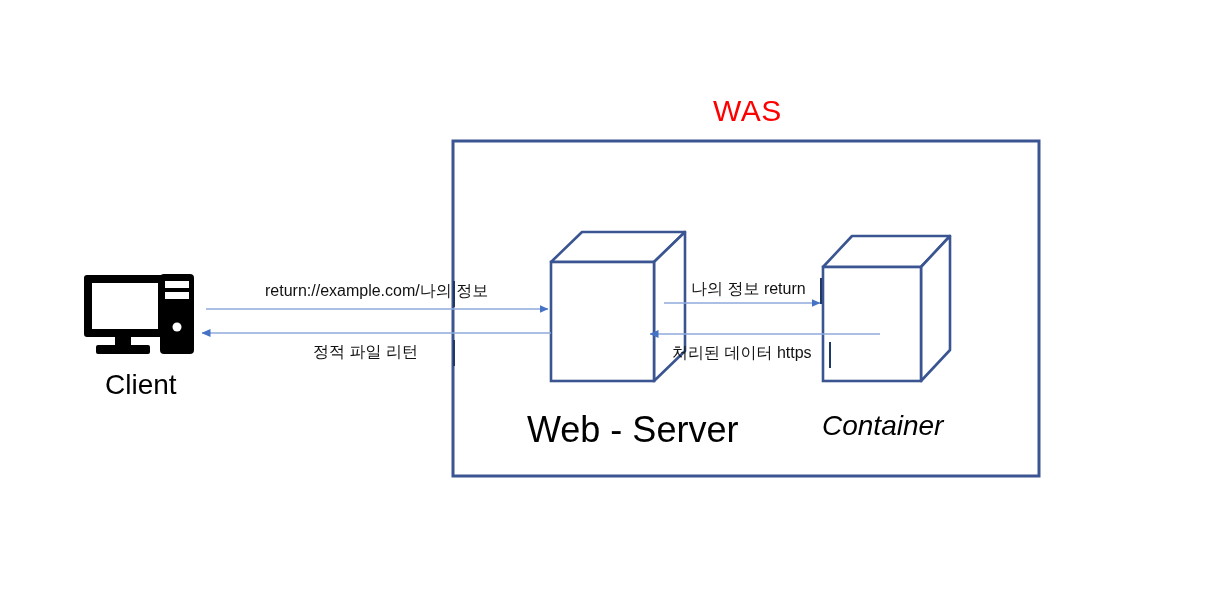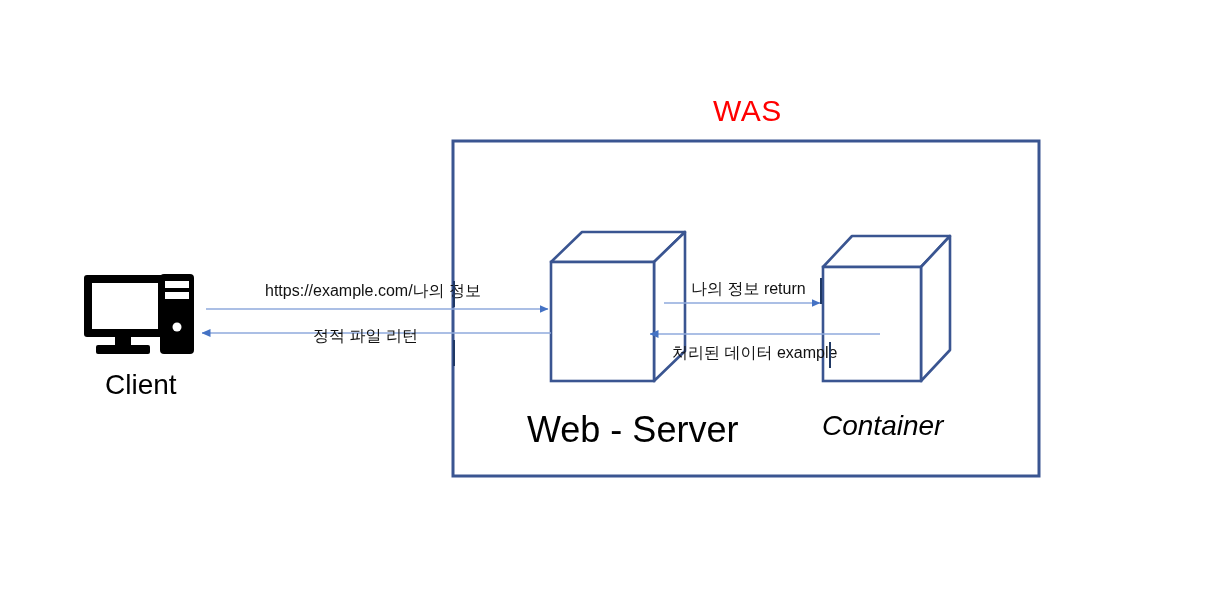--- a/index.html
+++ b/index.html
@@ -60,21 +60,21 @@
   }
   
   #edge-label-request {
     left: 265px;
     top: 283px;
     font-size: 16px;
     color: #111111;
   }
   #edge-label-static {
     left: 313px;
-    top: 328px;
+    top: 344px;
     font-size: 16px;
     color: #111111;
   }
   #edge-label-forward {
     left: 691px;
     top: 281px;
     font-size: 16px;
     color: #111111;
     text-align: right;
   }
@@ -149,26 +149,26 @@
   </svg>
 
   <div class="lbl" id="was-title">WAS</div>
 
   <div class="lbl" id="client-caption">Client</div>
 
   <div class="lbl" id="webserver-caption">Web - Server</div>
 
   <div class="lbl" id="container-caption">Container</div>
 
-  <div class="lbl" id="edge-label-request">https://example.com/나의 정보</div>
+  <div class="lbl" id="edge-label-request">return://example.com/나의 정보</div>
 
   <div class="lbl" id="edge-label-static">정적 파일 리턴</div>
 
   <div class="lbl" id="edge-label-forward">나의 정보 return</div>
 
-  <div class="lbl" id="edge-label-processed">처리된 데이터 example</div>
+  <div class="lbl" id="edge-label-processed">처리된 데이터 https</div>
 
   <div class="caret" style="left:453px; top:281px; height:26px;"></div>
   <div class="caret" style="left:453px; top:340px; height:26px;"></div>
   <div class="caret" style="left:820px; top:278px; height:26px;"></div>
   <div class="caret" style="left:829px; top:342px; height:26px;"></div>
 
 </div>
 
 </body></html>

